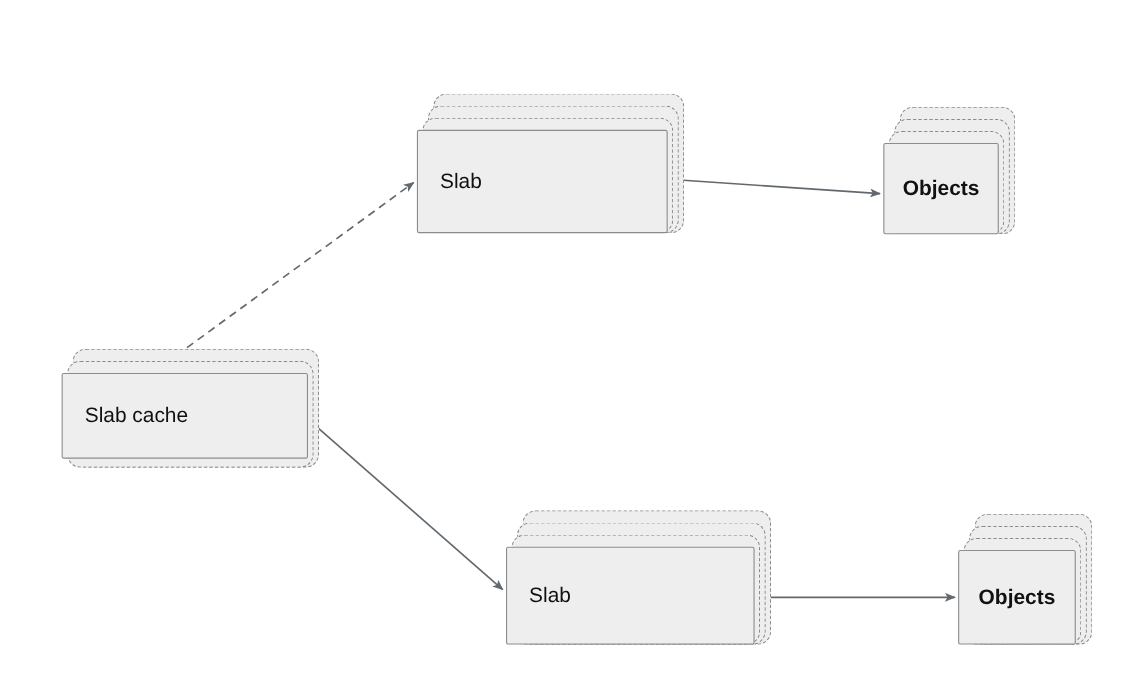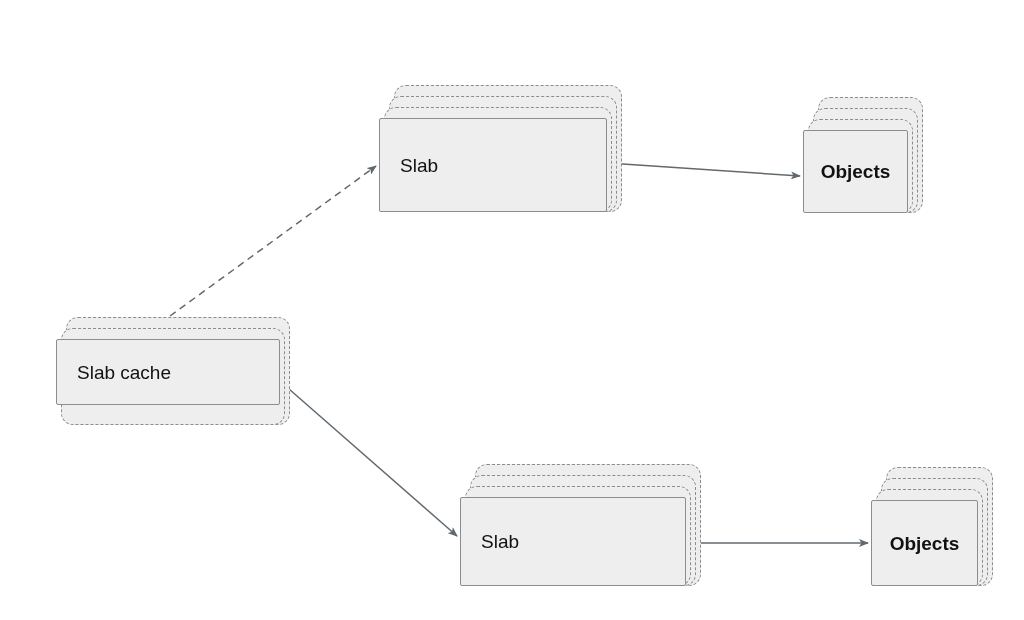--- a/index.html
+++ b/index.html
@@ -76,21 +76,21 @@
         <line x1="170" y1="316" x2="376" y2="166" stroke="#62696e" stroke-width="1.5" stroke-dasharray="7 5" marker-end="url(#arrowhead)"></line>
         <line x1="281" y1="382" x2="457" y2="536" stroke="#62696e" stroke-width="1.5" marker-end="url(#arrowhead)"></line>
         <line x1="608" y1="163" x2="800" y2="176" stroke="#62696e" stroke-width="1.5" marker-end="url(#arrowhead)"></line>
         <line x1="687" y1="543" x2="868" y2="543" stroke="#62696e" stroke-width="1.5" marker-end="url(#arrowhead)"></line>
       </g>
   </svg>
 
   <div class="node" style="left: 56px; top: 317px; width: 234px; height: 108px;">
       <div class="stack-layer" style="left: 10px; top: 0px; width: 224px; height: 108px; background: rgb(238, 238, 238); border-color: rgb(140, 140, 140);"></div>
       <div class="stack-layer" style="left: 5px; top: 11px; width: 224px; height: 97px; background: rgb(238, 238, 238); border-color: rgb(140, 140, 140);"></div>
-      <div class="card align-left" style="left: 0px; top: 22px; width: 224px; height: 66px; background: rgb(238, 238, 238); border-color: rgb(140, 140, 140);">
+      <div class="card align-left" style="left: 0px; top: 22px; width: 224px; height: 78px; background: rgb(238, 238, 238); border-color: rgb(140, 140, 140);">
         <span class="card-label" style="color: rgb(17, 17, 17);">Slab cache</span>
       </div>
     </div>
   <div class="node" style="left: 379px; top: 85px; width: 243px; height: 127px;">
       <div class="stack-layer" style="left: 15px; top: 0px; width: 228px; height: 127px; background: rgb(238, 238, 238); border-color: rgb(140, 140, 140);"></div>
       <div class="stack-layer" style="left: 10px; top: 11px; width: 228px; height: 116px; background: rgb(238, 238, 238); border-color: rgb(140, 140, 140);"></div>
       <div class="stack-layer" style="left: 5px; top: 22px; width: 228px; height: 105px; background: rgb(238, 238, 238); border-color: rgb(140, 140, 140);"></div>
       <div class="card align-left" style="left: 0px; top: 33px; width: 228px; height: 94px; background: rgb(238, 238, 238); border-color: rgb(140, 140, 140);">
         <span class="card-label" style="color: rgb(17, 17, 17);">Slab</span>
       </div>

